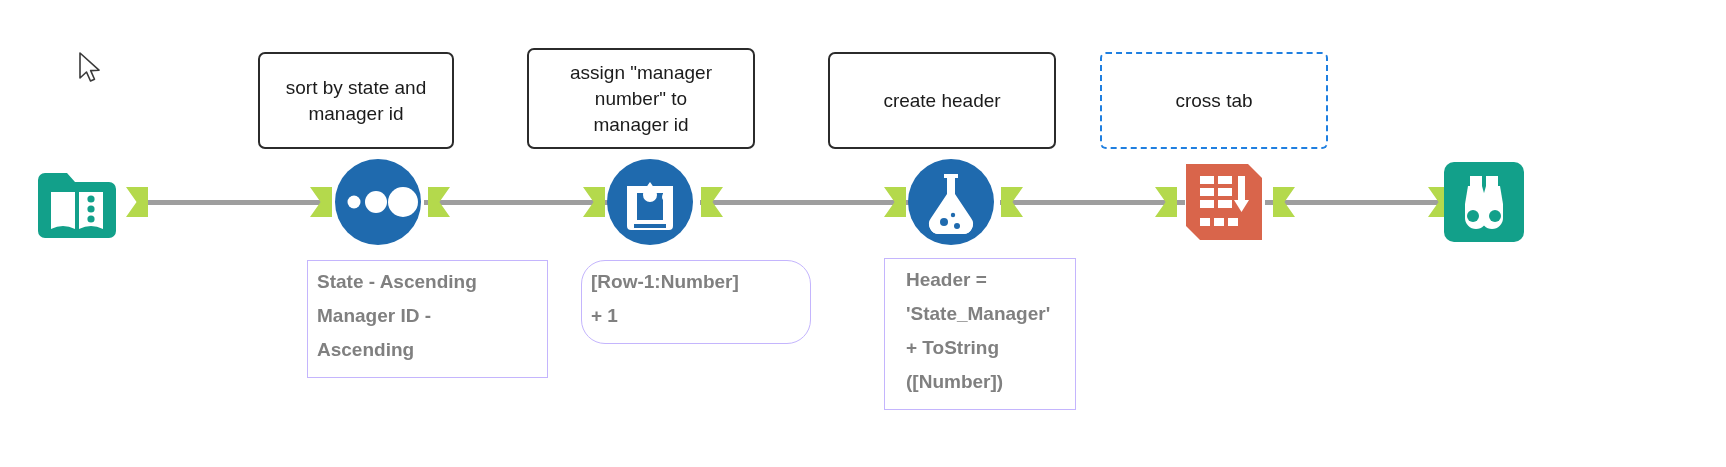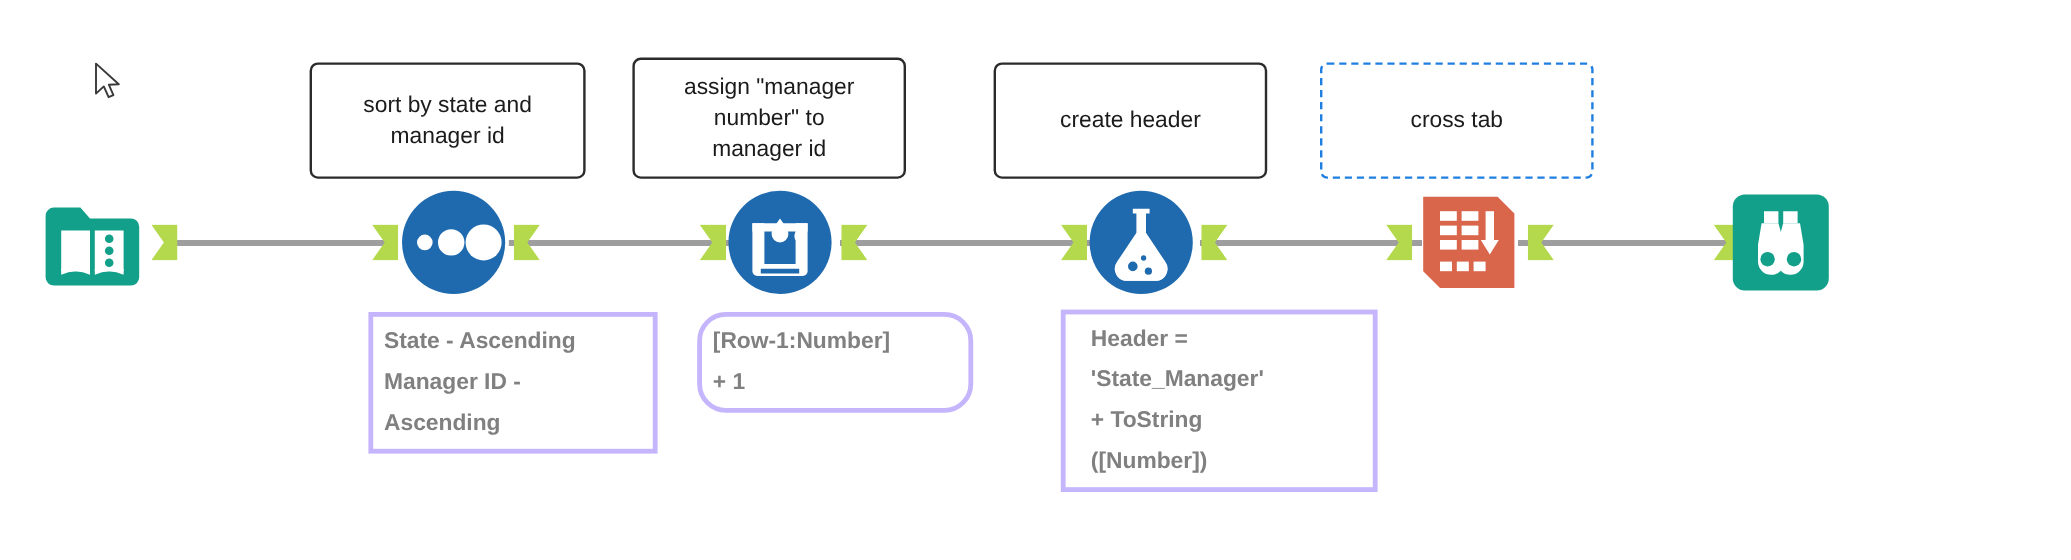--- a/index.html
+++ b/index.html
@@ -70,21 +70,21 @@
   .comment.dashed {
     border: 2px dashed #1f7fe0;
     border-radius: 6px;
   }
 
   
   .annotation {
     position: absolute;
     box-sizing: border-box;
     background: #ffffff;
-    border: 4px solid #c4b5fd;
+    border: 1px solid #c4b5fd;
     color: #808080;
     font-weight: bold;
     font-size: 19px;
     line-height: 34px;
     text-align: left;
     padding: 4px 9px;
     z-index: 5;
     white-space: pre-line;
   }
 
@@ -184,39 +184,39 @@
       <path d="M30 18 h12 v10 h-12 z" fill="#ffffff"></path>
       <path d="M46 18 h12 v10 h-12 z" fill="#ffffff"></path>
       <path d="M28 28 h14 l5 18 v14 a11 11 0 0 1 -22 0 v-14 z" fill="#ffffff"></path>
       <path d="M46 28 h14 l3 18 v14 a11 11 0 0 1 -22 0 v-14 z" fill="#ffffff"></path>
       <rect x="41" y="40" width="6" height="12" fill="#ffffff"></rect>
       <circle cx="33" cy="58" r="6" fill="#12A08A"></circle>
       <circle cx="55" cy="58" r="6" fill="#12A08A"></circle>
     </svg>
   </div>
 
-  <div class="comment" style="left:258px; top:52px; width:230px; height:97px;">sort by state and
+  <div class="comment" style="left:258px; top:52px; width:196px; height:97px;">sort by state and
 manager id</div>
 
   <div class="comment" style="left:527px; top:48px; width:228px; height:101px;">assign "manager
 number" to
 manager id</div>
 
   <div class="comment dashed" style="left:1100px; top:52px; width:228px; height:97px;">cross tab</div>
 
   <div class="comment" style="left:828px; top:52px; width:228px; height:97px;">create header</div>
 
   <div class="annotation" style="left:307px; top:260px; width:241px; height:118px;">State - Ascending
 Manager ID -
 Ascending</div>
 
   <div class="annotation" style="left:581px; top:260px; width:230px; height:84px;border-radius:24px;">[Row-1:Number]
 + 1</div>
 
-  <div class="annotation" style="left:884px; top:258px; width:264px; height:152px;padding-left:21px;">Header =
+  <div class="annotation" style="left:884px; top:258px; width:192px; height:152px;padding-left:21px;">Header =
 'State_Manager'
 + ToString
 ([Number])</div>
 
   <div class="cursor" style="left:78px; top:52px;">
     <svg width="28" height="36" viewBox="0 0 28 36">
       <path d="M2 1 L2 26 L8.5 20 L12.5 29 L16.5 27.2 L12.7 18.6 L21 18.2 Z" fill="#ffffff" stroke="#3a3a3a" stroke-width="1.6" stroke-linejoin="round"></path>
     </svg>
   </div>
 

